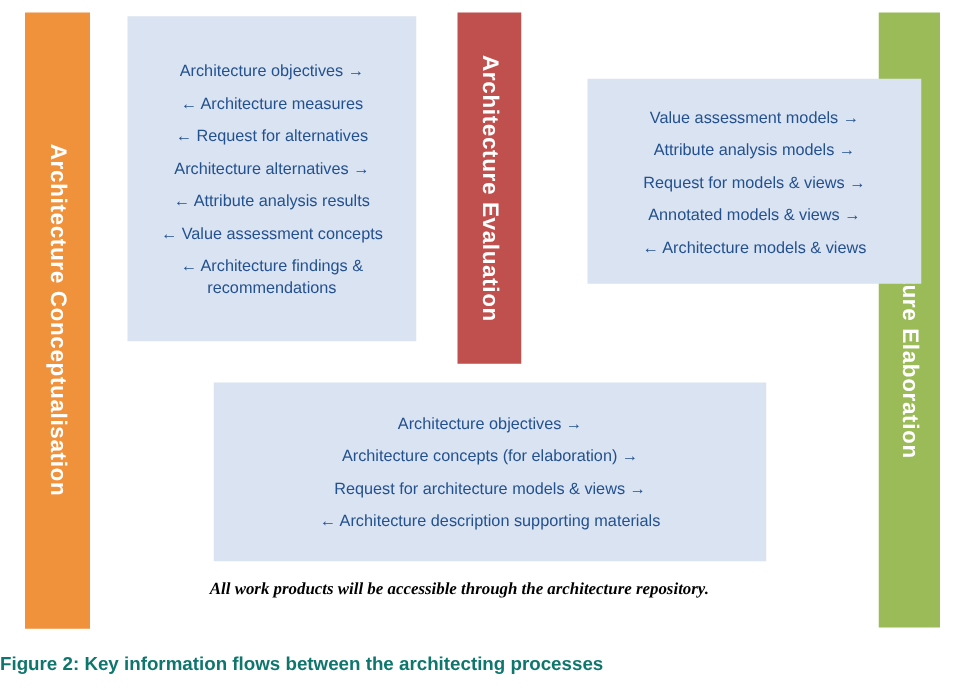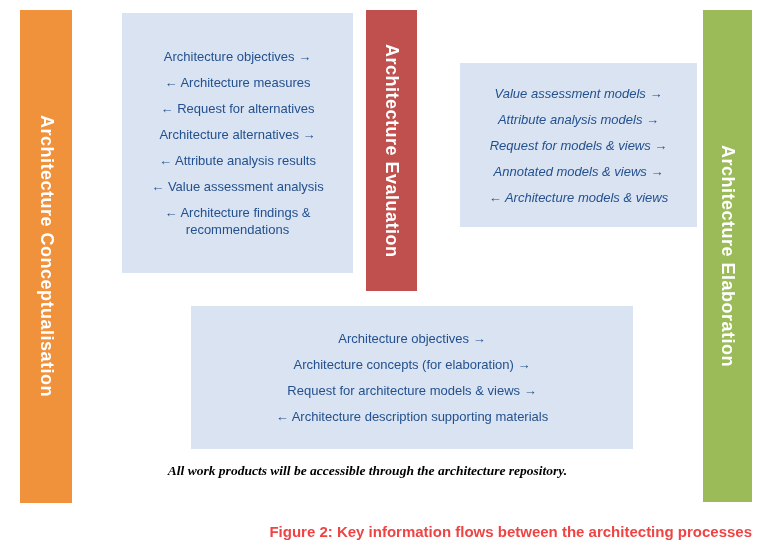--- a/index.html
+++ b/index.html
@@ -33,53 +33,52 @@
   .flow-box {
     position: absolute;
     background: #DAE3F1;
     display: flex;
     flex-direction: column;
     justify-content: center;
     align-items: center;
     gap: 9px;
     padding: 6px 8px;
     text-align: center;
-    margin-left: 20px;
   }
   .flow-line {
     color: #23518F;
     font-size: 13px;
     line-height: 17px;
   }
   .box-concept-eval { left: 102px; top: 13px;  width: 231px; height: 260px; }
-  .box-eval-elab    { left: 440px; top: 63px;  width: 237px; height: 164px; font-style: italic; }
+  .box-eval-elab    { left: 470px; top: 63px;  width: 267px; height: 164px; }
   .box-concept-elab { left: 171px; top: 306px; width: 442px; height: 143px; }
 
   
   .note {
     position: absolute;
     left: 90px; top: 462px; width: 555px;
     text-align: center;
     font-family: "Liberation Serif", "DejaVu Serif", serif;
     font-style: italic;
     font-weight: bold;
     font-size: 13.5px;
     line-height: 17px;
     color: #000000;
   }
 
   
   .caption {
     position: absolute;
     left: 0; top: 523px; width: 752px;
-    text-align: right;
+    text-align: left;
     font-weight: bold;
     font-size: 15px;
     line-height: 18px;
-    color: #ef4444;
+    color: #0f766e;
   }
 </style>
 </head>
 <body>
 
 <div class="canvas">
 
   <div class="vbar bar-conceptualisation">
     <span class="vlabel">Architecture Conceptualisation</span>
   </div>
@@ -91,21 +90,21 @@
   <div class="vbar bar-elaboration">
     <span class="vlabel">Architecture Elaboration</span>
   </div>
 
   <div class="flow-box box-concept-eval">
     <div class="flow-line">Architecture objectives →</div>
     <div class="flow-line">← Architecture measures</div>
     <div class="flow-line">← Request for alternatives</div>
     <div class="flow-line">Architecture alternatives →</div>
     <div class="flow-line">← Attribute analysis results</div>
-    <div class="flow-line">← Value assessment analysis</div>
+    <div class="flow-line">← Value assessment concepts</div>
     <div class="flow-line">← Architecture findings &amp; recommendations</div>
   </div>
 
   <div class="flow-box box-eval-elab">
     <div class="flow-line">Value assessment models →</div>
     <div class="flow-line">Attribute analysis models →</div>
     <div class="flow-line">Request for models &amp; views →</div>
     <div class="flow-line">Annotated models &amp; views →</div>
     <div class="flow-line">← Architecture models &amp; views</div>
   </div>

